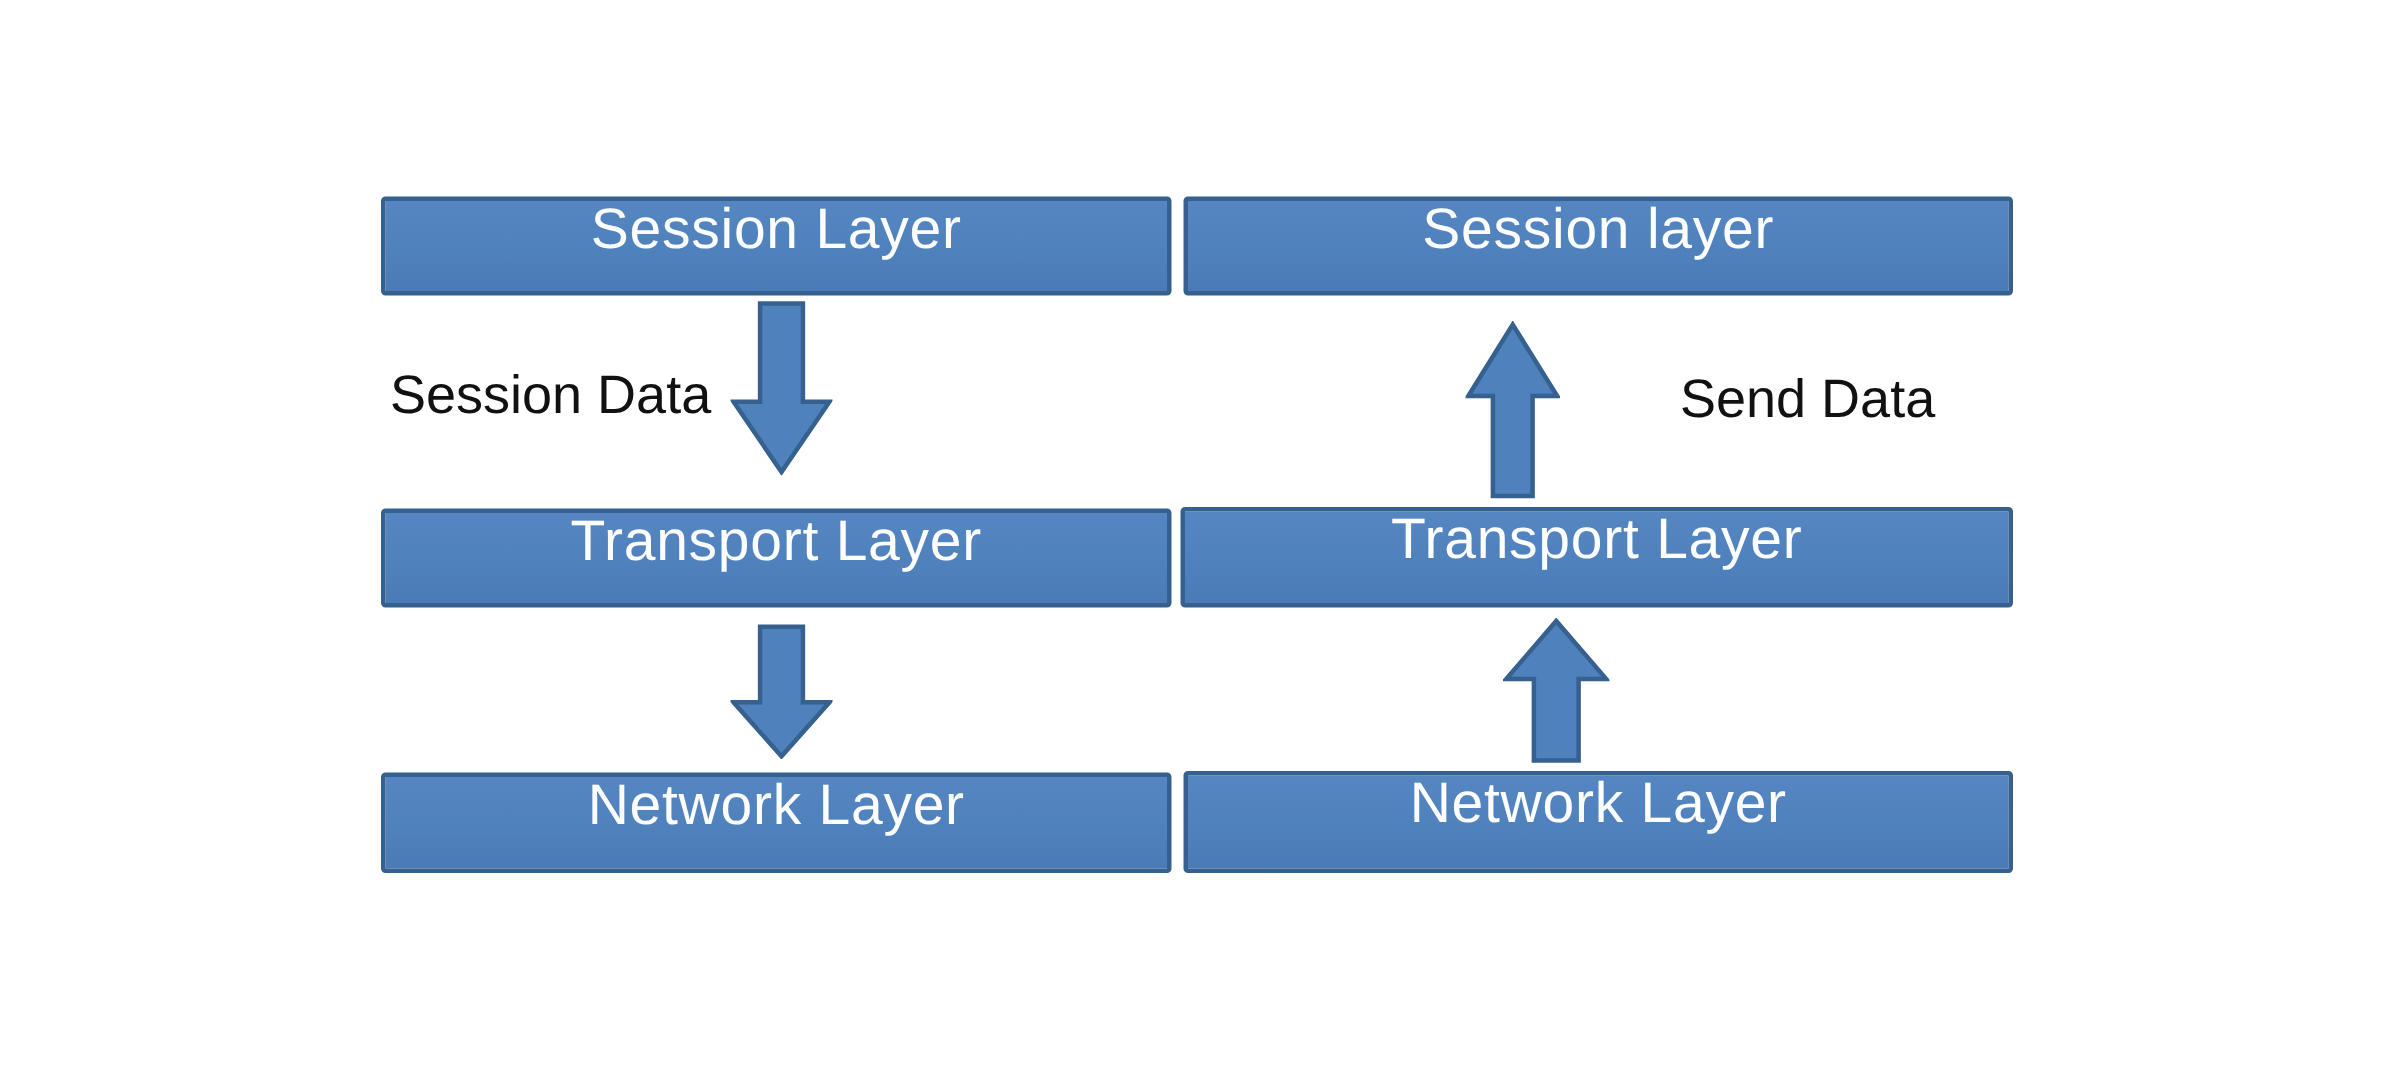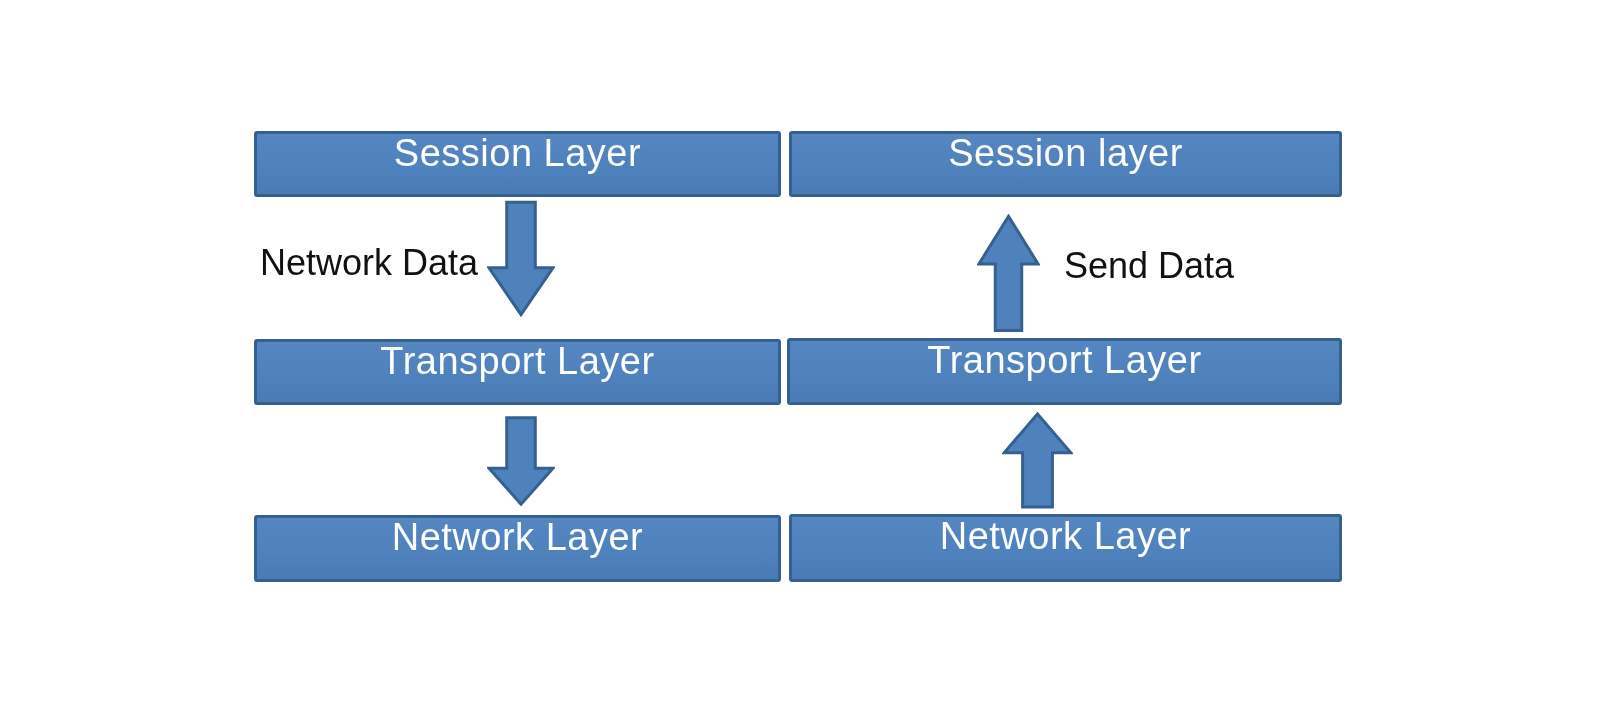--- a/index.html
+++ b/index.html
@@ -56,21 +56,21 @@
 <div class="stage">
 
   <div class="layer-box" style="left:254px; top:131px; width:527px; height:66px;">
     <span>Session Layer</span>
   </div>
 
   <svg class="flow-arrow" style="left:487px; top:200px;" width="68" height="117" viewBox="0 0 100 100" preserveAspectRatio="none">
     <polygon points="29,2 71,2 71,58 97,58 50,98 3,58 29,58"></polygon>
   </svg>
 
-  <div class="flow-label" style="left:260px; top:243px;">Network Data</div>
+  <div class="flow-label" style="left:260px; top:243px;">Session Data</div>
 
   <div class="layer-box" style="left:254px; top:339px; width:527px; height:66px;">
     <span>Transport Layer</span>
   </div>
 
   <svg class="flow-arrow" style="left:487px; top:416px;" width="68" height="90" viewBox="0 0 100 100" preserveAspectRatio="none">
     <polygon points="29,2 71,2 71,58 97,58 50,98 3,58 29,58"></polygon>
   </svg>
 
   <div class="layer-box" style="left:254px; top:515px; width:527px; height:67px;">
@@ -78,21 +78,21 @@
   </div>
 
   <div class="layer-box" style="left:789px; top:131px; width:553px; height:66px;">
     <span>Session layer</span>
   </div>
 
   <svg class="flow-arrow" style="left:977px; top:214px;" width="63" height="119" viewBox="0 0 100 100" preserveAspectRatio="none">
     <polygon points="50,2 97,42 71,42 71,98 29,98 29,42 3,42"></polygon>
   </svg>
 
-  <div class="flow-label" style="left:1064px; top:246px;">Send Data</div>
+  <div class="flow-label" style="left:1120px; top:246px;">Send Data</div>
 
   <div class="layer-box" style="left:787px; top:338px; width:555px; height:67px;">
     <span>Transport Layer</span>
   </div>
 
   <svg class="flow-arrow" style="left:1002px; top:412px;" width="71" height="97" viewBox="0 0 100 100" preserveAspectRatio="none">
     <polygon points="50,2 97,42 71,42 71,98 29,98 29,42 3,42"></polygon>
   </svg>
 
   <div class="layer-box" style="left:789px; top:514px; width:553px; height:68px;">

